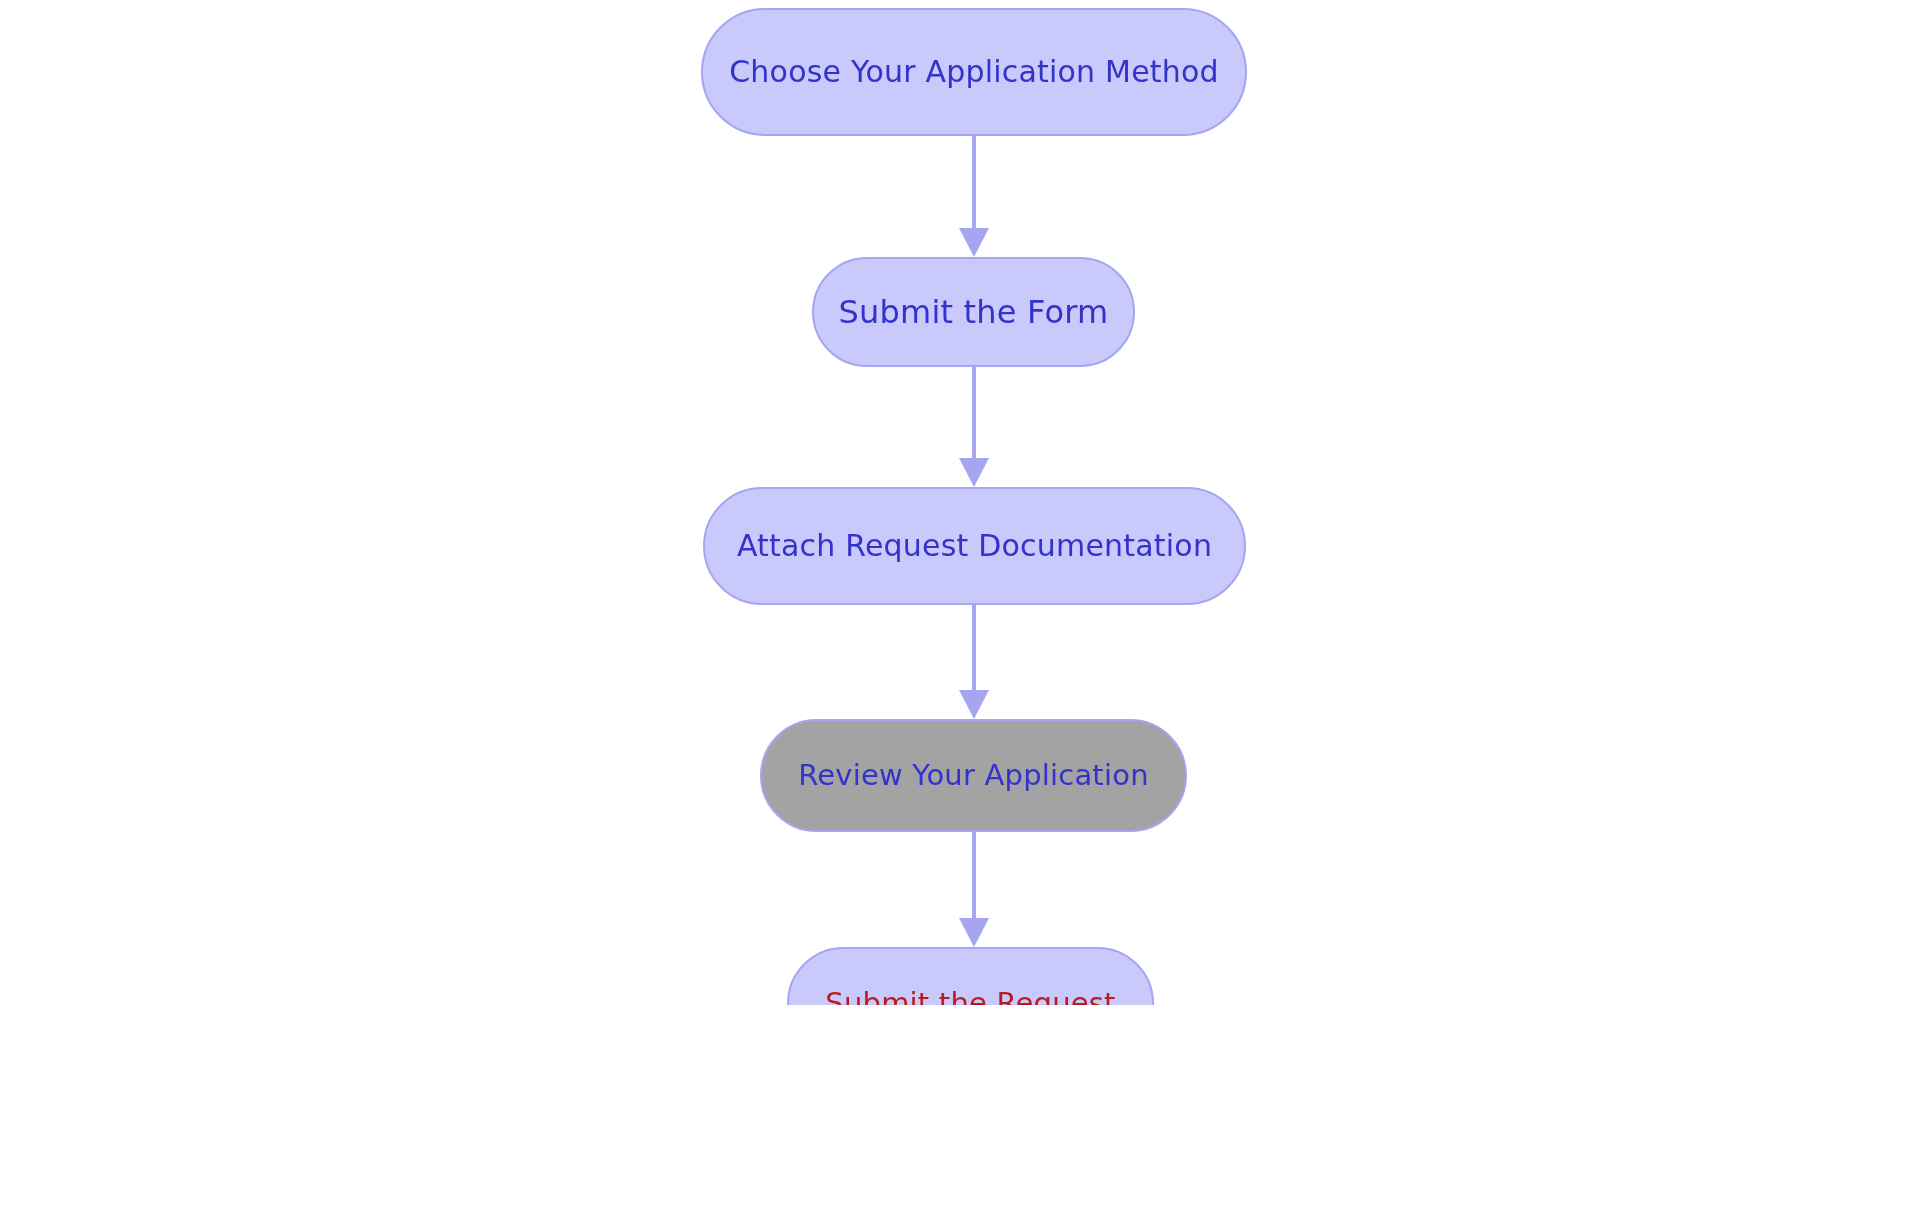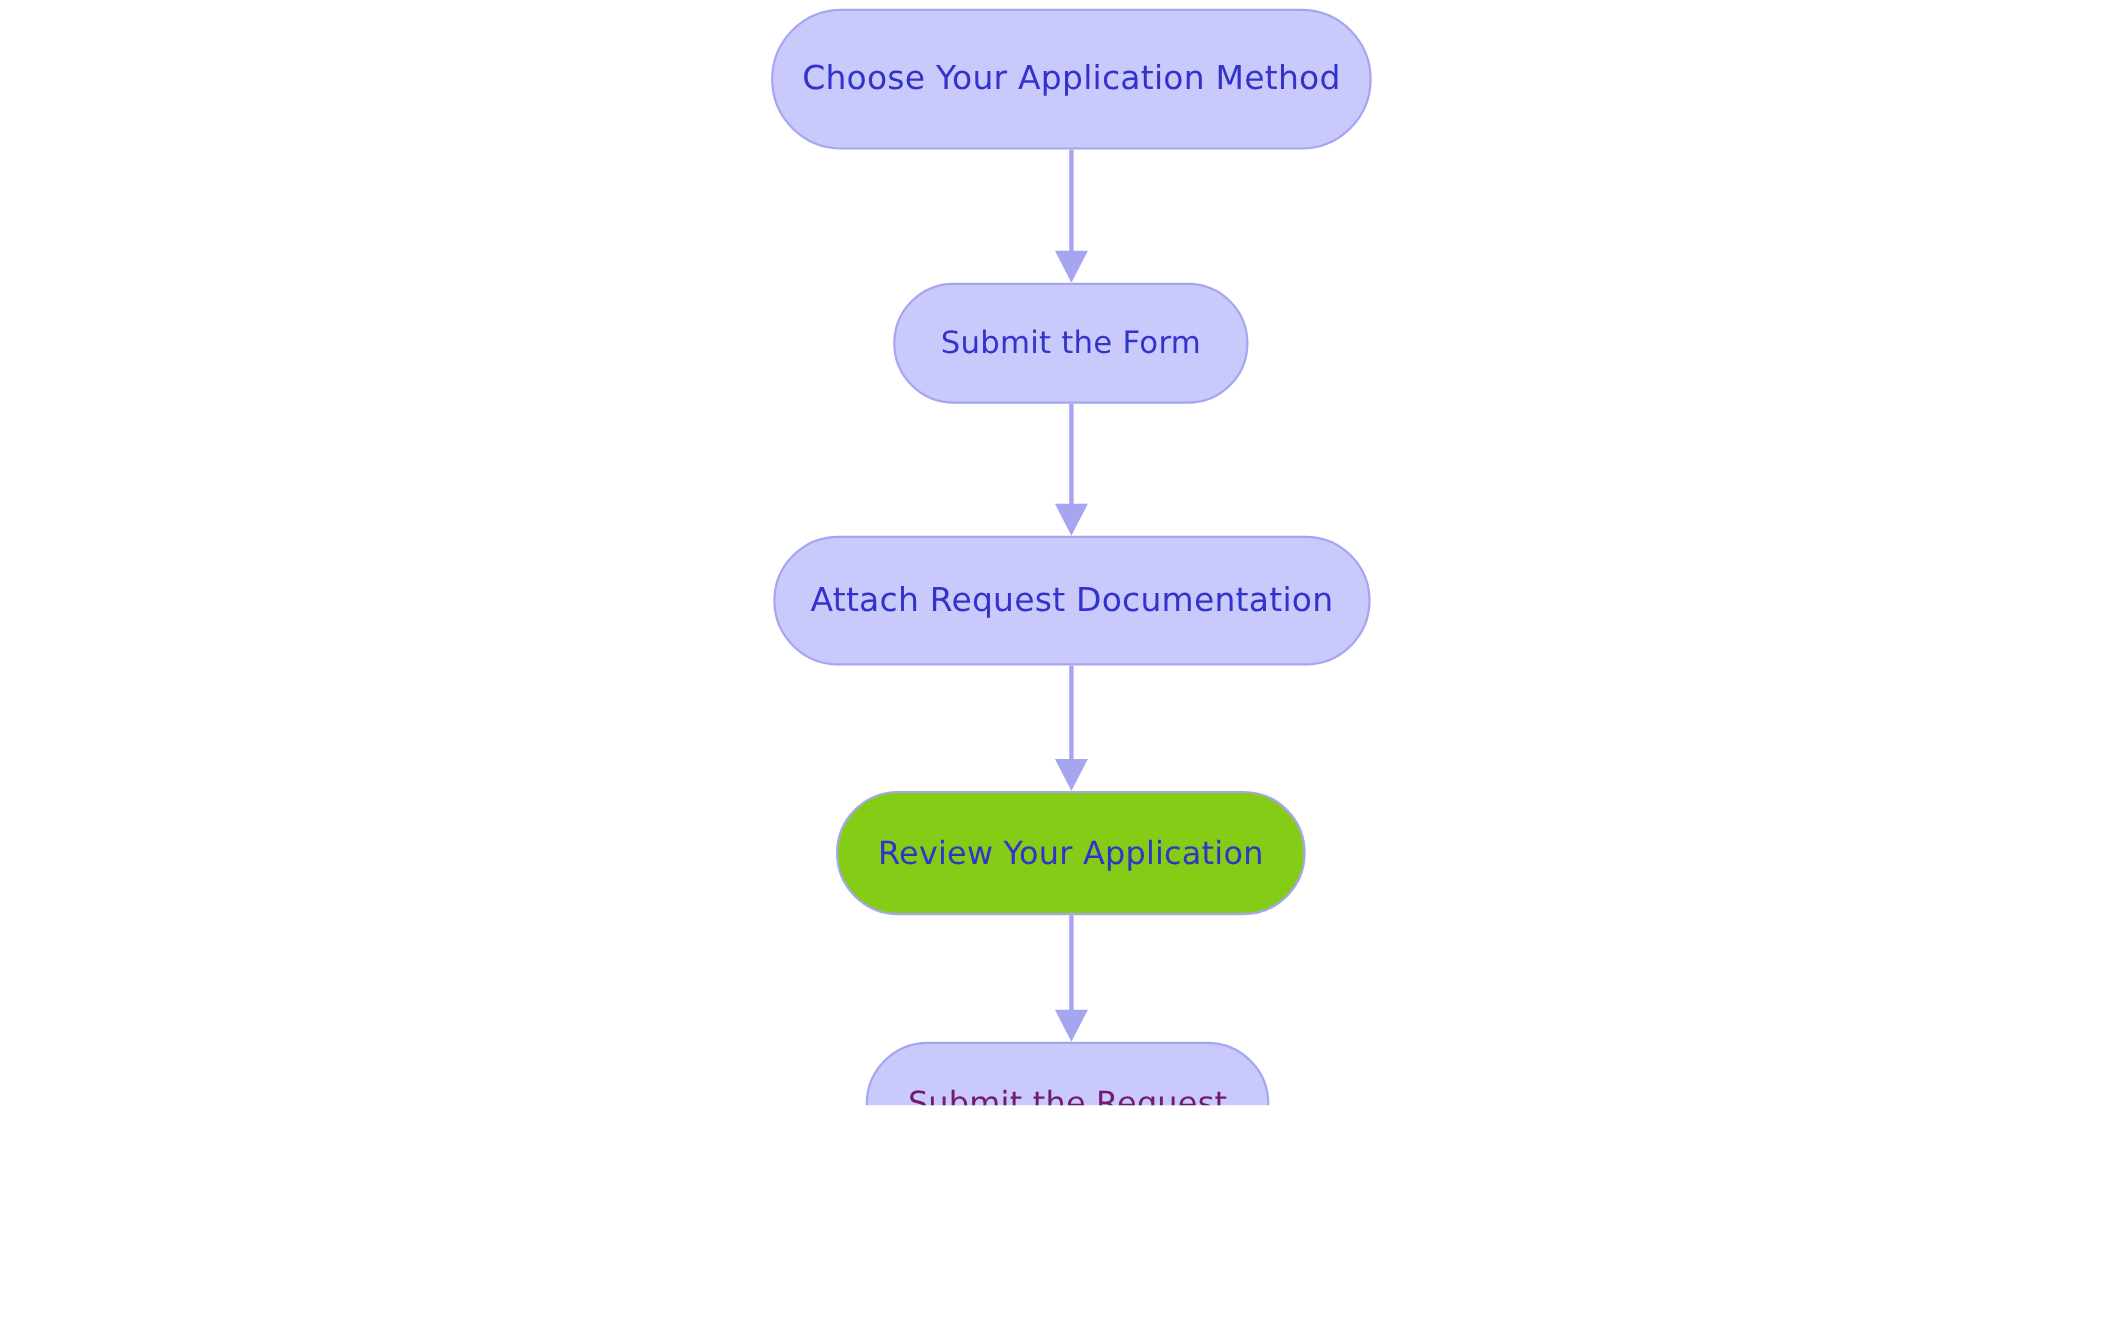--- a/index.html
+++ b/index.html
@@ -93,30 +93,30 @@
       <div class="edge-head" style="top: 85px; border-top-color: rgb(165, 165, 240);"></div>
     </div>
     <div class="edge" id="edge-3" style="left: 972px; top: 832px; width: 4px; height: 115px;">
       <div class="edge-line" style="height: 87px; background: rgb(165, 165, 240);"></div>
       <div class="edge-head" style="top: 86px; border-top-color: rgb(165, 165, 240);"></div>
     </div>
 
     <div class="node" id="node-0" style="left: 701px; top: 8px; width: 546px; height: 128px; font-size: 30px; background: rgb(201, 201, 251); border-color: rgb(165, 165, 240); color: rgb(51, 51, 204);">
       <span class="node-label">Choose Your Application Method</span>
     </div>
-    <div class="node" id="node-1" style="left: 812px; top: 257px; width: 323px; height: 110px; font-size: 28px; background: rgb(201, 201, 251); border-color: rgb(165, 165, 240); color: rgb(51, 51, 204);">
+    <div class="node" id="node-1" style="left: 812px; top: 257px; width: 323px; height: 110px; font-size: 32px; background: rgb(201, 201, 251); border-color: rgb(165, 165, 240); color: rgb(51, 51, 204);">
       <span class="node-label">Submit the Form</span>
     </div>
     <div class="node" id="node-2" style="left: 703px; top: 487px; width: 543px; height: 118px; font-size: 30px; background: rgb(201, 201, 251); border-color: rgb(165, 165, 240); color: rgb(51, 51, 204);">
       <span class="node-label">Attach Request Documentation</span>
     </div>
-    <div class="node" id="node-3" style="left: 760px; top: 719px; width: 427px; height: 113px; font-size: 29px; background: #84cc16; border-color: rgb(165, 165, 240); color: rgb(51, 51, 204);">
+    <div class="node" id="node-3" style="left: 760px; top: 719px; width: 427px; height: 113px; font-size: 29px; background: #a3a3a3; border-color: rgb(165, 165, 240); color: rgb(51, 51, 204);">
       <span class="node-label">Review Your Application</span>
     </div>
-    <div class="node" id="node-4" style="left: 787px; top: 947px; width: 367px; height: 113px; font-size: 29px; background: rgb(201, 201, 251); border-color: rgb(165, 165, 240); color: #701a75;">
+    <div class="node" id="node-4" style="left: 787px; top: 947px; width: 367px; height: 113px; font-size: 29px; background: rgb(201, 201, 251); border-color: rgb(165, 165, 240); color: #b91c1c;">
       <span class="node-label">Submit the Request</span>
     </div>
 
   </div>
 
   <div class="logo" id="brand-logo" style="left: 1470px; top: 1105px; font-size: 116px; color: rgb(47, 107, 245);">turnout</div>
 
 </div>
 
 </body></html>

